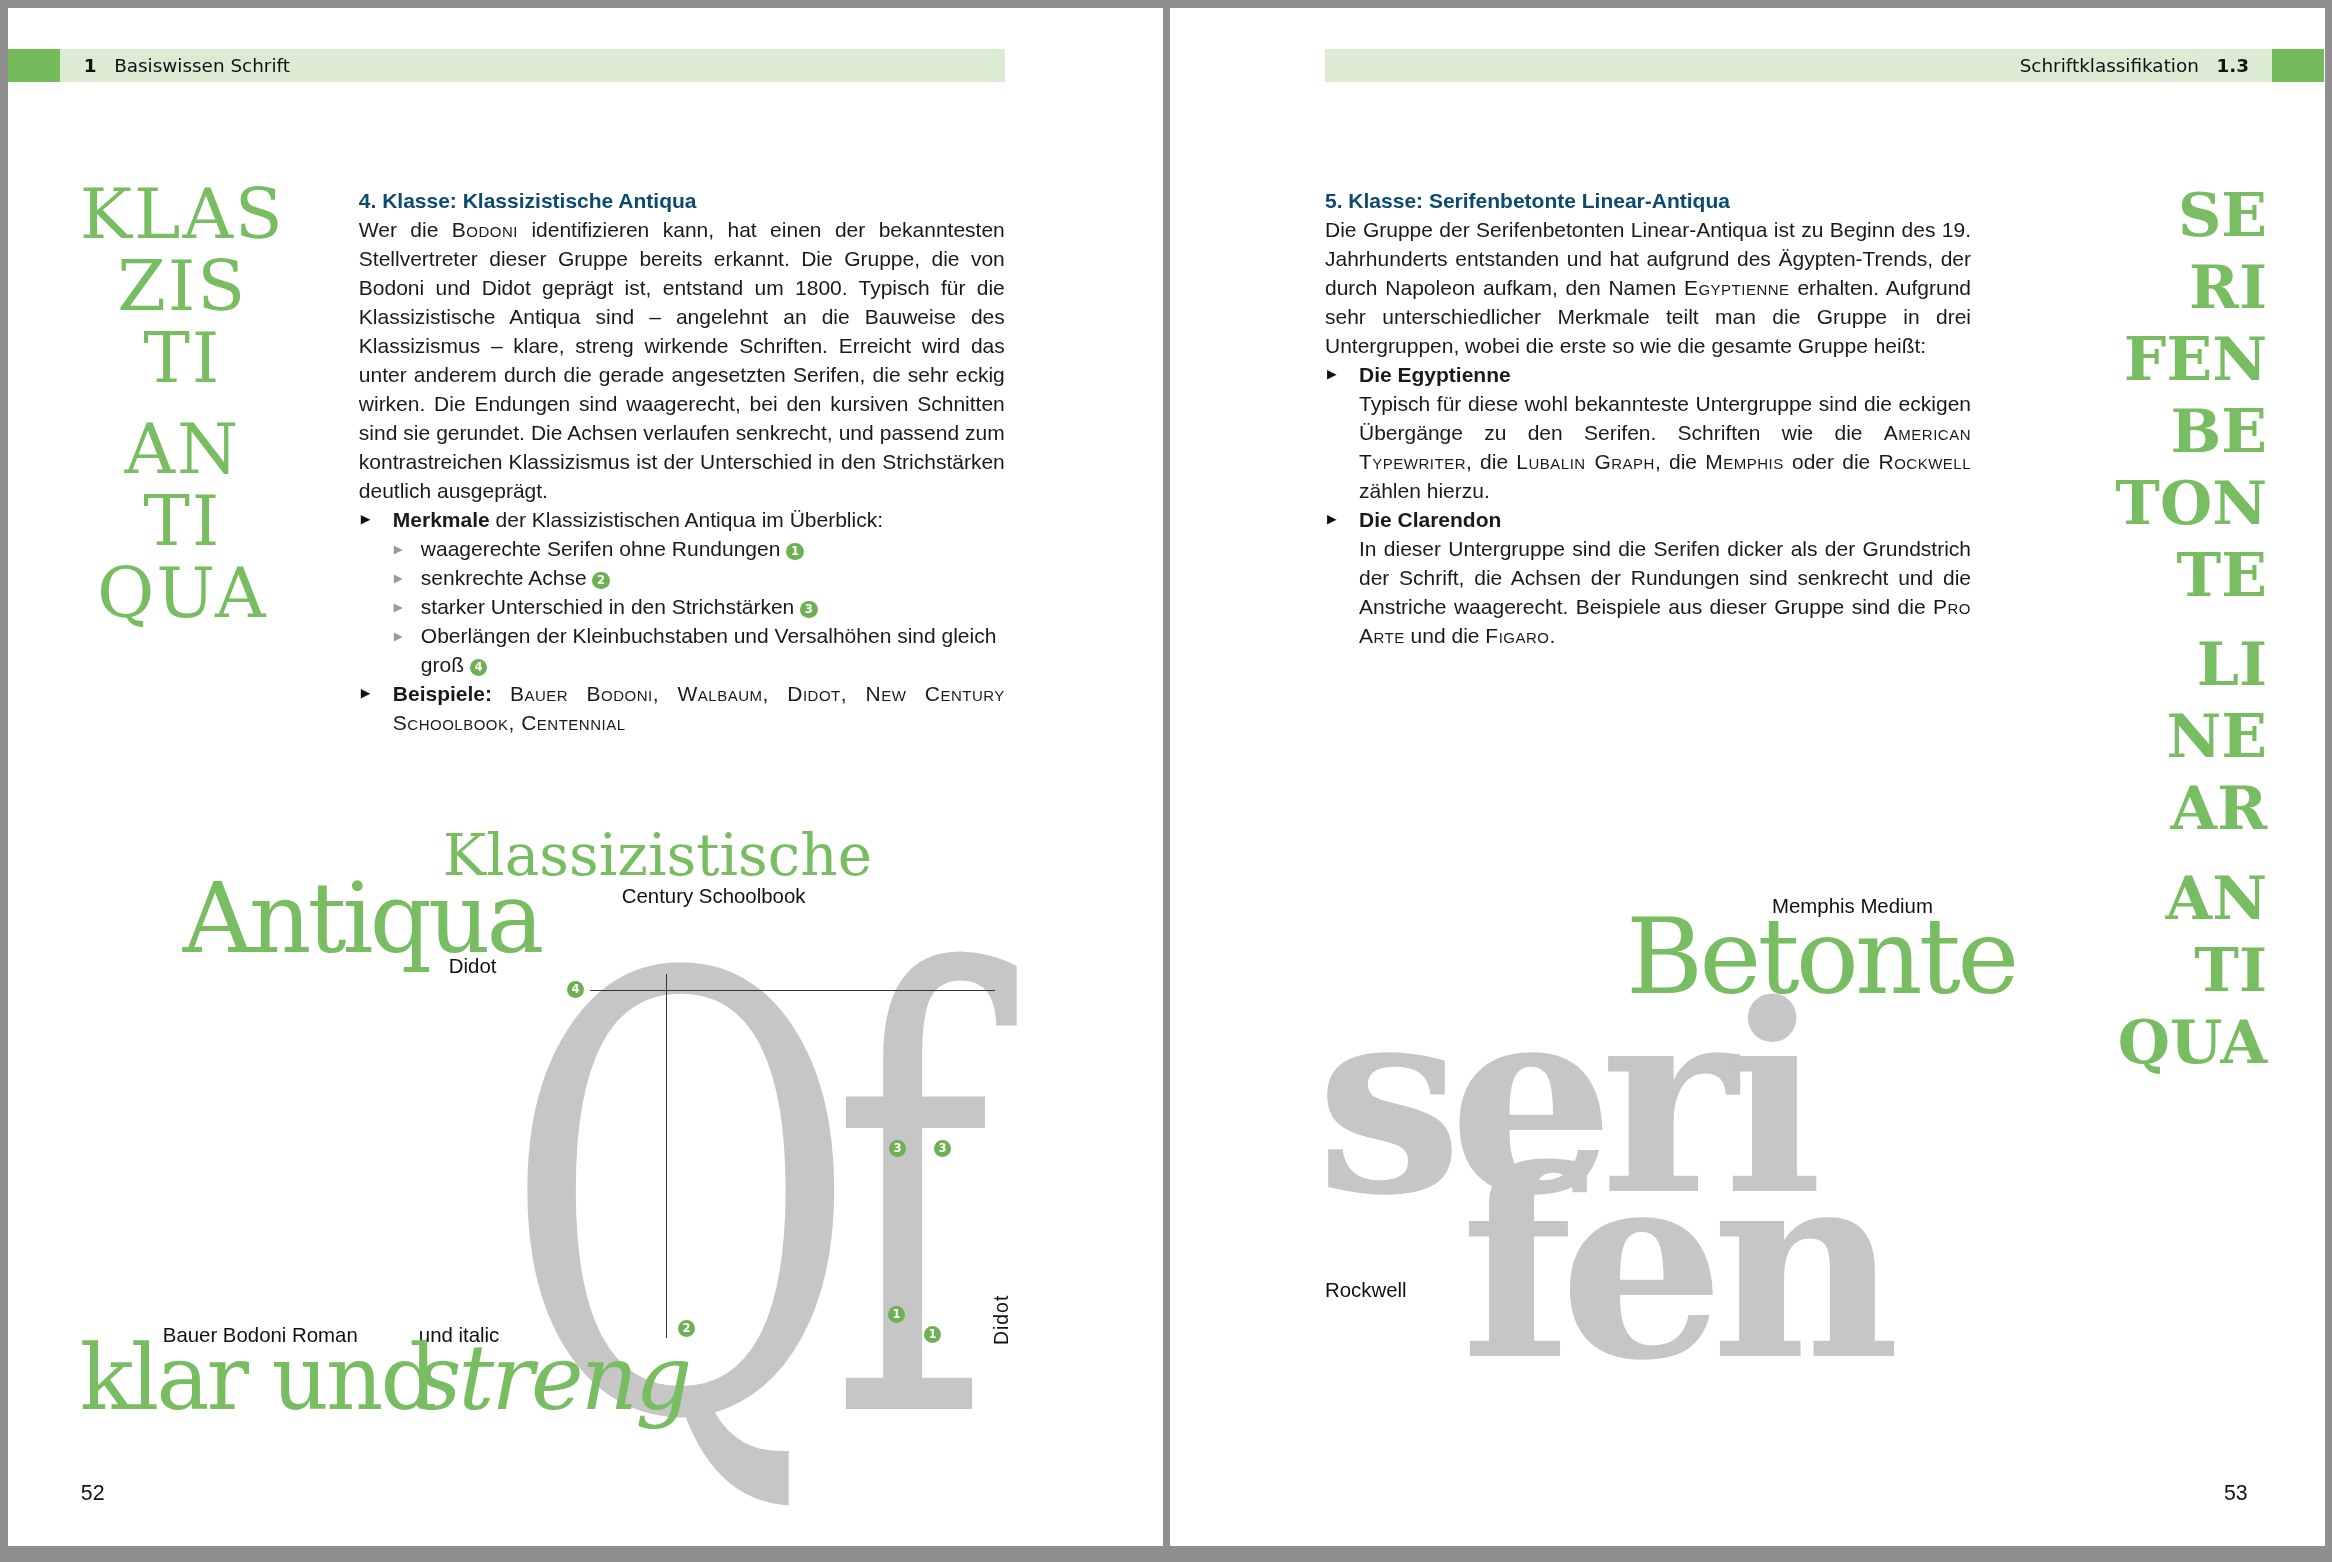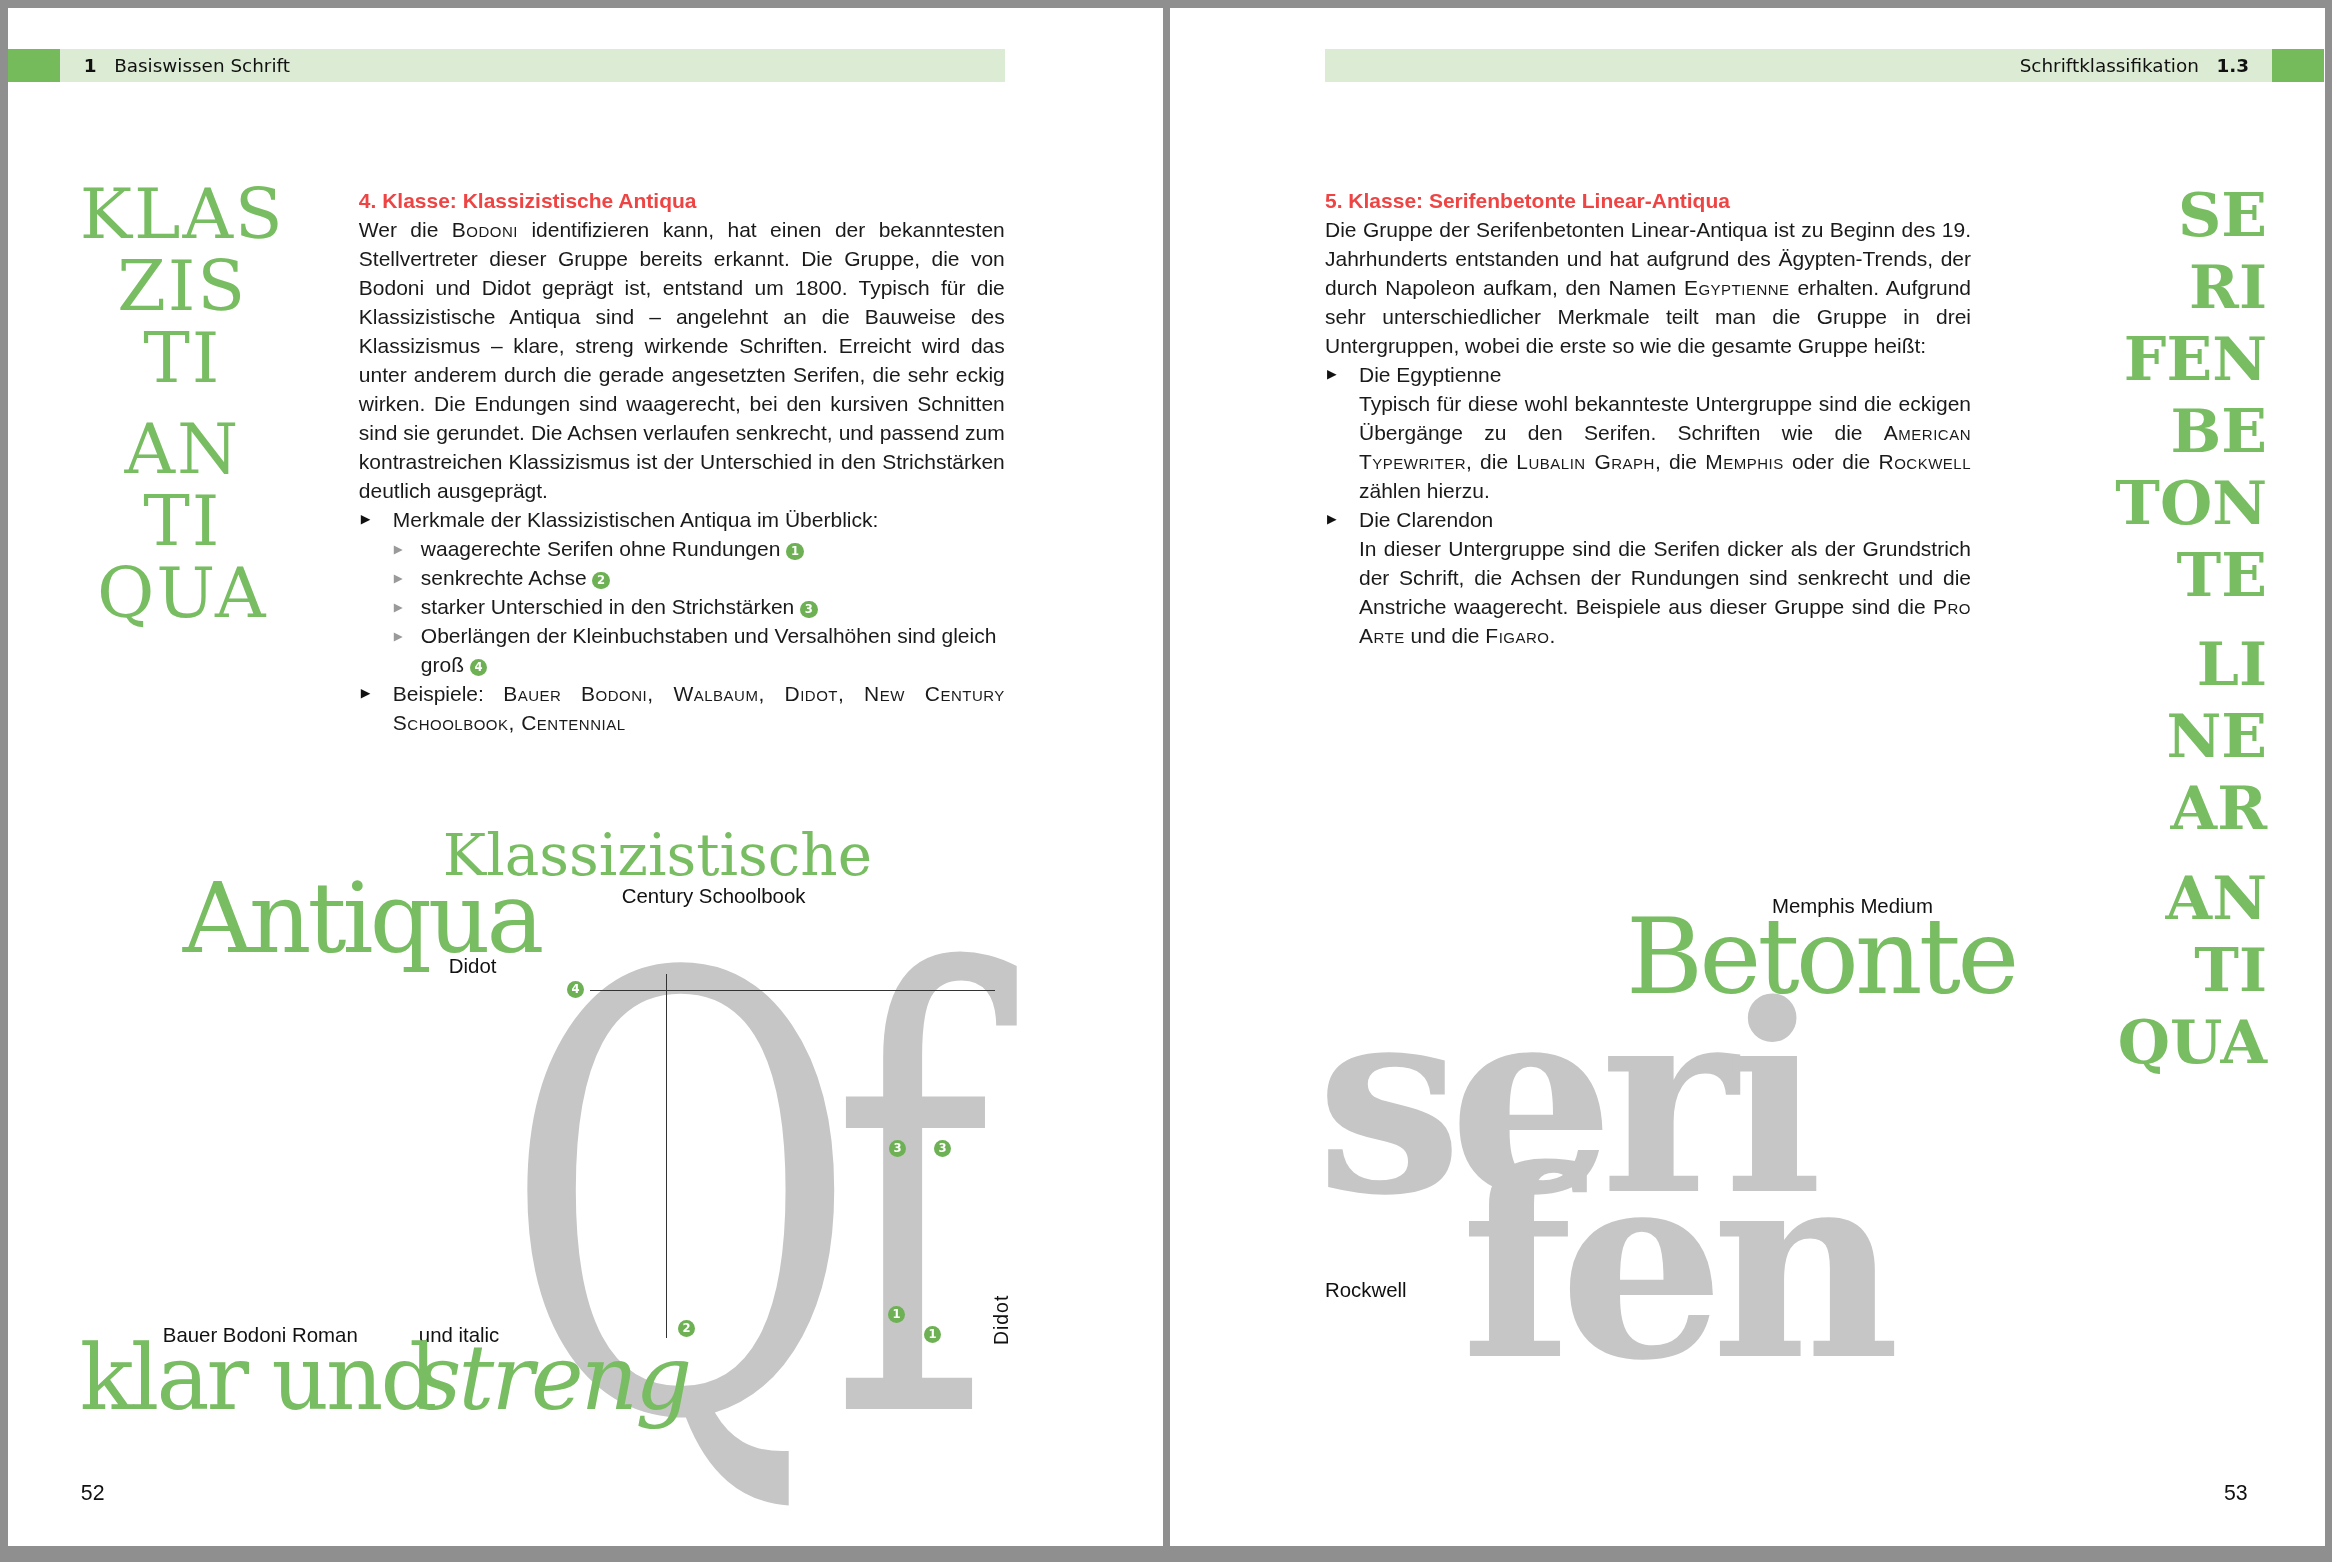--- a/index.html
+++ b/index.html
@@ -14,28 +14,28 @@
   .hdr-num { font-weight:bold; }
 
   .vert-title { position:absolute; color:#79bd62; font-family:"DejaVu Serif", serif; line-height:72px;text-align:center; }
   .vert-title .ln { display:block; white-space:nowrap; }
   .vt-left { left:72px; top:170px; font-size:70px; letter-spacing:1.9px; font-weight:300; }
   .vt-left .gap { height:19.4px; display:block; }
   .vt-right { right:58px; top:171px; text-align:right; font-size:60px; font-weight:bold; font-family:"DejaVu Serif", serif; }
   .vt-right .gap { height:17.5px; display:block; }
 
   .body-col { position:absolute; width:646px; font-size:21px; line-height:29px; color:#1a1a1a; text-align:justify; font-family:"Liberation Sans", sans-serif; }
-  .body-col h3 { margin:0; font-size:21px; line-height:29px; color:#ef4444; font-weight:bold; }
+  .body-col h3 { margin:0; font-size:21px; line-height:29px; color:#0c4a6e; font-weight:bold; }
   .body-col p { margin:0; }
   .sc { font-variant:small-caps; letter-spacing:0.5px; }
   .bul { position:relative; padding-left:34px; }
   .bul::before { content:"\25B6"; position:absolute; left:1.9px; top:0; font-size:12.6px; color:#111; }
   .subbul { position:relative; padding-left:62px; }
   .subbul::before { content:"\25B6"; position:absolute; left:35px; top:0; font-size:11.6px; color:#9a9a9a; }
-  .b { font-weight:normal;margin-top:24px; }
+  .b { font-weight:bold;margin-top:24px; }
   .num { display:inline-block; width:17.5px; height:17.5px; border-radius:50%; background:#6db154; color:#fff; font-size:11.6px; line-height:17.5px; text-align:center; font-weight:bold; vertical-align:1px; font-family:"DejaVu Sans", sans-serif; }
 
   .fig-label { position:absolute; font-size:20.4px; color:#111; font-family:"Liberation Sans", sans-serif; white-space:nowrap; }
   .green-serif { position:absolute; color:#79bd62; font-family:"DejaVu Serif", serif; white-space:nowrap; }
   .grey-big { position:absolute; color:#c6c6c6; white-space:nowrap; }
 
   .pg-num { position:absolute; font-size:21.3px; color:#111; font-family:"Liberation Sans", sans-serif; }
   .line { position:absolute; background:#333; }
   .marker { position:absolute; width:17.5px; height:17.5px; border-radius:50%; background:#6db154; color:#fff; font-size:11.6px; line-height:17.5px; text-align:center; font-weight:bold; font-family:"DejaVu Sans", sans-serif; }
 </style>

